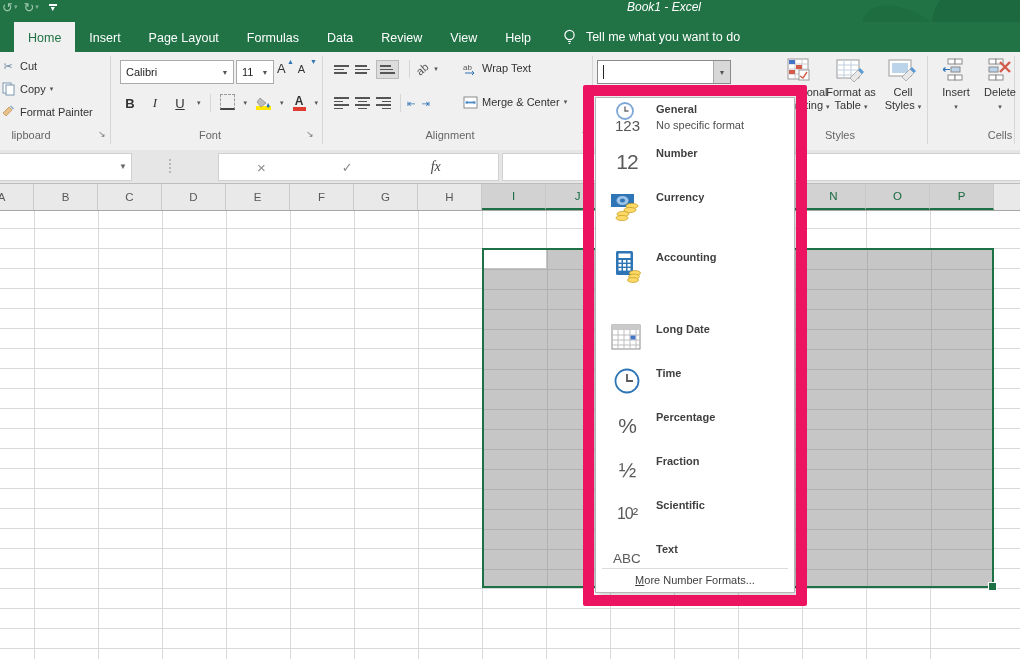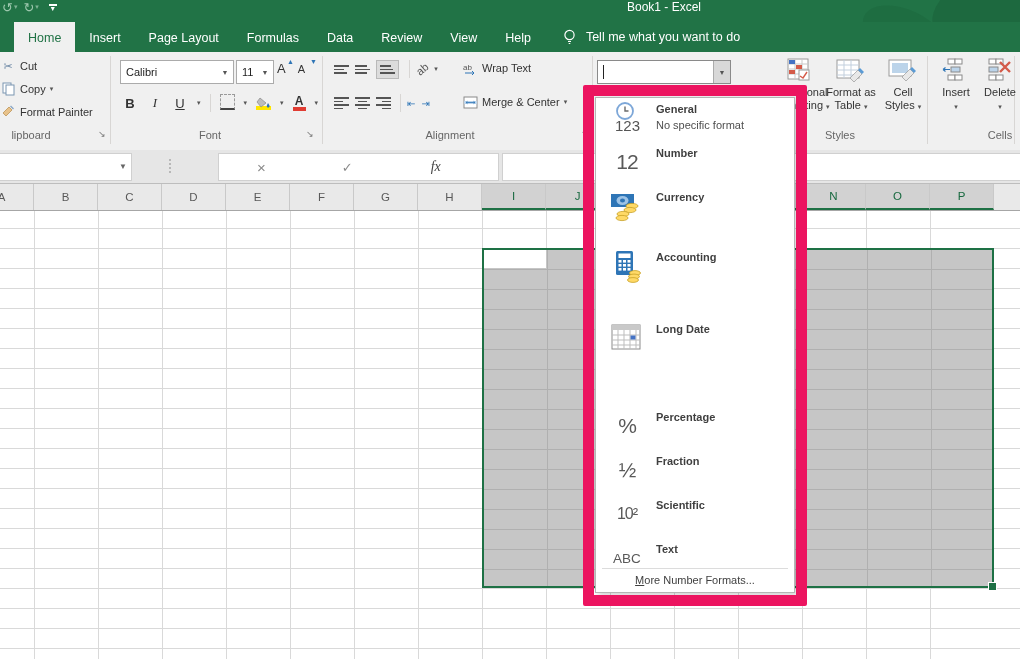--- a/index.html
+++ b/index.html
@@ -7,21 +7,21 @@
        font-family:"Liberation Sans", sans-serif;font-size:11px;color:#444;}
   .abs{position:absolute;}
   
   #titlebar{left:0;top:0;width:1020px;height:22px;background:#217346;color:#fff;}
   .deco{position:absolute;background:#1b603a;border-radius:50%;opacity:.55;}
   #qat{left:0;top:-4px;height:22px;display:flex;align-items:center;gap:6px;padding-left:2px;color:#9cc7ad;font-size:13px;}
   .qat-btn{display:flex;align-items:center;gap:1px;}
   .qat-caret{font-size:7px;color:#7fb295;}
   #qat-custom{color:#fff;font-size:8px;display:flex;flex-direction:column;align-items:center;line-height:4px;margin-left:4px;}
   #qat-custom .bar{width:8px;height:2px;background:#fff;margin-bottom:1px;}
-  #win-title{top:0;left:627px;height:16px;line-height:14px;font-size:12px;color:#fff;}
+  #win-title{top:0;left:627px;height:16px;line-height:14px;font-size:12px;color:#fff;font-style:italic;}
   
   #tabrow{left:0;top:22px;width:1020px;height:30px;background:#217346;display:flex;align-items:stretch;padding-left:14px;}
   .rtab{color:#fff;font-size:12.5px;display:flex;align-items:center;padding:16px 14px;cursor:default;}
   .rtab.active{background:#f0f0f0;color:#217346;}
   #tellme{display:flex;align-items:center;gap:10px;color:#fff;font-size:12.5px;margin-left:18px;}
   
   #ribbon{left:0;top:52px;width:1020px;height:98px;background:#f0f0f0;border-bottom:1px solid #c9c7c5;}
   .gsep{position:absolute;top:4px;height:88px;width:1px;background:#d8d6d4;}
   .glabel{position:absolute;top:77px;font-size:11px;color:#666;text-align:center;}
   .launcher{position:absolute;top:77px;width:10px;height:10px;color:#777;font-size:9px;line-height:10px;}
@@ -405,20 +405,29 @@
         <span class="nf-icon">
           <span class="nf-glyph">½</span>
         </span>
         <span class="nf-label">Fraction</span>
       </div>
       <div class="nf-item" style="top: 308px;">
         <span class="nf-icon">
           <span class="nf-glyph">%</span>
         </span>
         <span class="nf-label">Percentage</span>
+      </div>
+      <div class="nf-item" style="top: 264px;">
+        <span class="nf-icon">
+          <svg width="34" height="34" viewBox="0 0 34 34">
+            <circle cx="17" cy="16" r="11.5" fill="#fff" stroke="#2e75b6" stroke-width="1.8"></circle>
+            <path d="M17 9v7h6" stroke="#595959" fill="none" stroke-width="1.8"></path>
+          </svg>
+        </span>
+        <span class="nf-label">Time</span>
       </div>
       <div class="nf-item" style="top: 220px;">
         <span class="nf-icon">
           <svg width="34" height="34" viewBox="0 0 34 34">
             <rect x="2" y="4" width="28" height="24" fill="#fff" stroke="#8c8c8c"></rect>
             <rect x="2" y="4" width="28" height="5" fill="#c9c9c9"></rect>
             <path d="M2 14h28M2 19h28M2 24h28M8 9v19M14 9v19M20 9v19M26 9v19" stroke="#bdbdbd"></path>
             <rect x="20.5" y="14.5" width="5" height="4" fill="#4472c4"></rect>
           </svg>
         </span>

